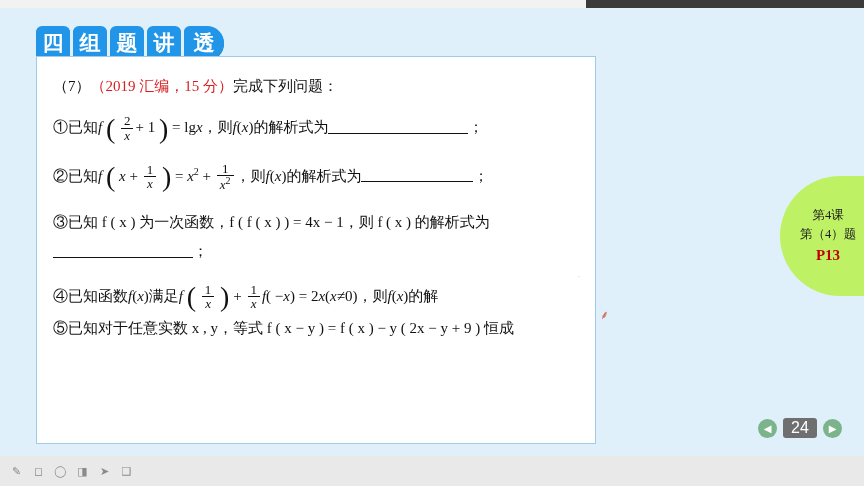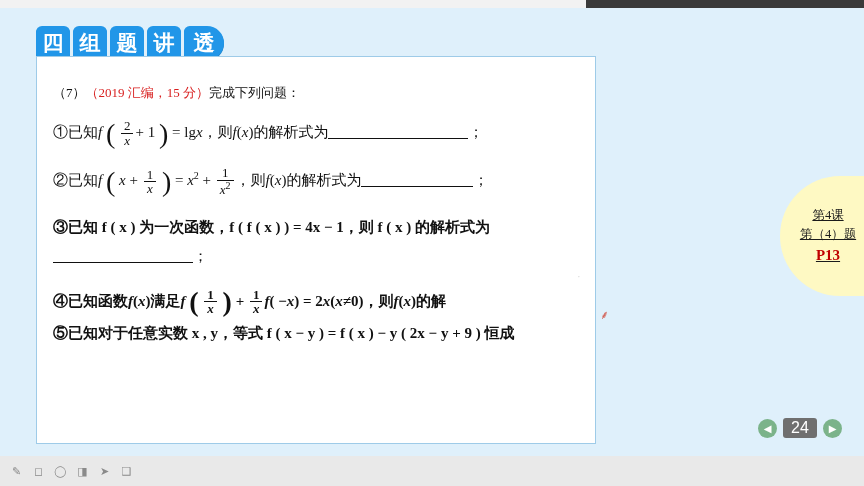--- a/index.html
+++ b/index.html
@@ -48,25 +48,25 @@
     width:560px; height:388px;
     background:#ffffff;
     border:1px solid #9ecbe8;
     box-sizing:border-box;
     padding:12px 16px 0 16px;
     font-size:14.5px;
     color:#111;
     line-height:1.55;
   }
 
-  .q-head { margin:14px 0 16px 0; font-size:13px; }
+  .q-head { margin:6px 0 16px 0; font-size:15px; }
   .q-head .src { color:#d81f1f; }
 
   .item { margin:0 0 19px 0; font-size:15px; white-space:nowrap; }
-  .item2 { margin:4px 0 6px 0; font-size:15px;font-weight:bold; }
+  .item2 { margin:4px 0 6px 0; font-size:15px; }
   .cont { margin:0 0 19px 0; font-size:15px; }
 
   .blank-long { display:inline-block; border-bottom:1px solid #111; width:140px; vertical-align:-2px; }
   .blank-med  { display:inline-block; border-bottom:1px solid #111; width:112px; vertical-align:-2px; }
   .blank-sh   { display:inline-block; border-bottom:1px solid #111; width:104px; vertical-align:-2px; }
 
   
   .it { font-style:italic; }
   .frac {
     display:inline-flex; flex-direction:column; align-items:center;
@@ -76,26 +76,26 @@
   .frac .den { padding:0 3px; border-top:1px solid #111; }
   .paren-big {
     display:inline-block; font-size:28px; line-height:0.6; vertical-align:-6px;
     font-family:"Liberation Serif", serif;
   }
   .sup { font-size:10px; vertical-align:super; }
 
   
   .tag {
     position:absolute; top:168px; right:0; width:84px; height:120px;
-    background:#fef9c3;
+    background:#bef264;
     border-radius:84px 0 0 84px;
     color:#1b1b1b;
     display:flex; flex-direction:column; align-items:center; justify-content:center;
     font-size:12.5px; line-height:1.5;
-    box-sizing:border-box; padding-left:12px;text-decoration:underline;
+    box-sizing:border-box; padding-left:12px;
   }
   .tag .p { color:#c00000; font-weight:bold; font-size:15px; }
 
   
   .nav {
     position:absolute; bottom:18px; right:22px;
     display:flex; align-items:center; gap:6px;
   }
   .nav-arrow {
     width:19px; height:19px; border-radius:50%;

